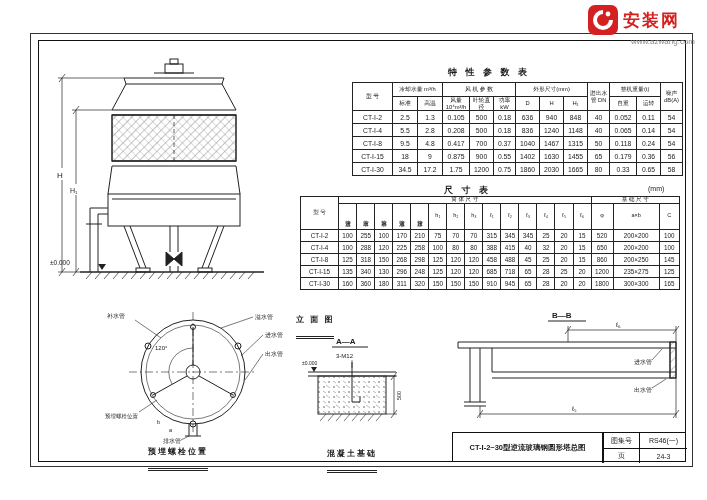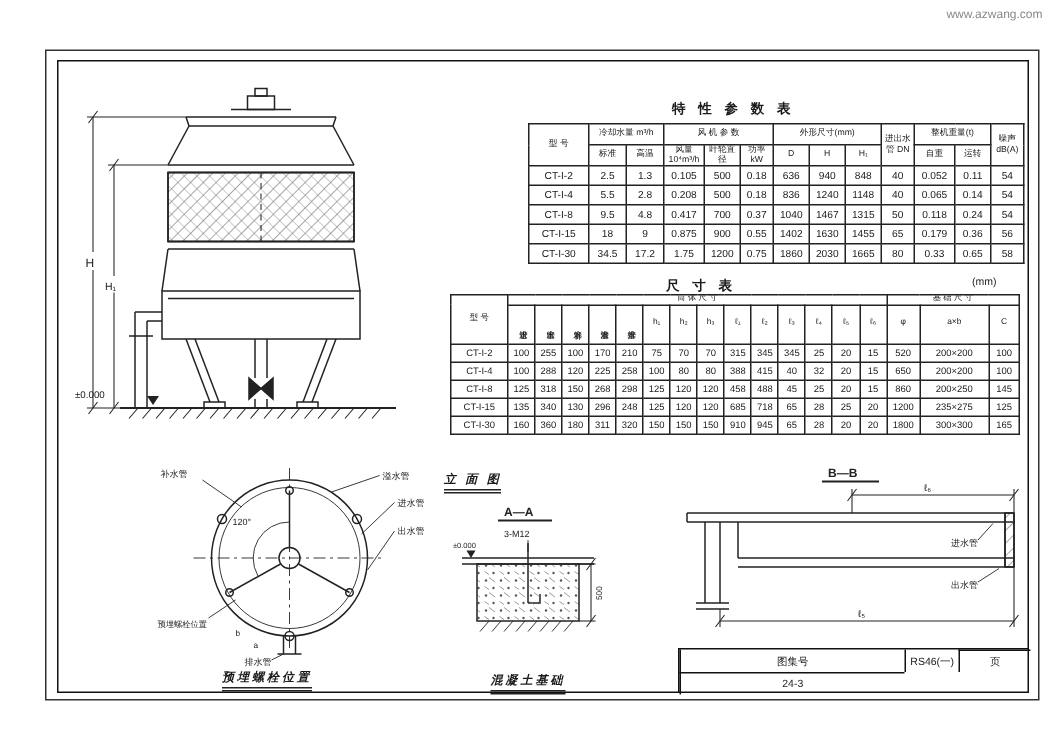--- a/index.html
+++ b/index.html
@@ -19,21 +19,21 @@
   .ptable{width:330px;}
   .ptable th{font-size:5.8px;font-weight:normal;line-height:1.08;white-space:normal;height:14px;padding:0 1px;}
   .ptable td{height:13px;white-space:nowrap;font-size:6.8px;}
   .dtable{width:380px;}
   .dtable th{font-size:5.6px;font-weight:normal;line-height:1.05;padding:0;white-space:normal;}
   .dtable thead tr:nth-child(2) th{height:26px;}
   .dtable th.vt{writing-mode:vertical-rl;text-orientation:upright;}
   .dtable td{height:12px;font-size:6.3px;white-space:nowrap;}
   .tbl-title{position:absolute;font-size:9px;font-weight:bold;letter-spacing:3px;}
   .tbl-unit{position:absolute;font-size:7px;color:#222;}
-  .caption{position:absolute;font-size:8px;font-weight:bold;letter-spacing:2px;border-bottom:3px double #222;padding-bottom:1px;font-style:italic;}
+  .caption{position:absolute;font-size:8px;font-weight:bold;letter-spacing:2px;border-bottom:3px double #222;padding-bottom:11px;}
   
   .tblock{position:absolute;left:452px;top:432px;width:234px;height:30px;display:grid;grid-template-columns:150px 36px 48px;grid-template-rows:15px 15px;border:1.5px solid #111;background:#fff;}
   .tb-title{grid-row:1/3;display:flex;align-items:center;justify-content:center;font-weight:bold;font-size:7.5px;border-right:1px solid #111;padding:0 1px;}
   .tb-cell{display:flex;align-items:center;justify-content:center;font-size:7px;border-left:1px solid #111;}
   .tb-cell.bt{border-top:1px solid #111;}
   svg{overflow:visible;}
   svg text{font-family:"Liberation Sans","DejaVu Sans",sans-serif;}
 </style>
 </head>
 <body>
@@ -52,20 +52,28 @@
       <line x1="4" y1="1" x2="8" y2="4" stroke="#777" stroke-width="0.5"></line>
       <line x1="1" y1="7" x2="4" y2="9" stroke="#777" stroke-width="0.5"></line>
     </pattern>
   </defs>
 </svg>
 
 <div class="frame-outer"></div>
 <div class="frame-inner"></div>
 
 <div class="logo">
+  <div class="logo-row">
+    <svg width="32" height="32" viewBox="0 0 32 32">
+      <rect x="1" y="1" width="30" height="30" rx="7" fill="#d42020"></rect>
+      <path d="M16 8 a8 8 0 1 0 8 8" stroke="#fff" stroke-width="4" fill="none"></path>
+      <circle cx="21" cy="10" r="2.4" fill="#fff"></circle>
+    </svg>
+    <span class="logo-brand">安装网</span>
+  </div>
   <div class="logo-url">www.azwang.com</div>
 </div>
 
 <svg class="abs" style="left:46px;top:58px" width="252" height="248" viewBox="0 0 252 248">
   <g stroke="#222" fill="none" stroke-width="1">
     <g>
       <rect x="119" y="6" width="18" height="9"></rect>
       <rect x="124" y="1" width="8" height="5"></rect>
       <line x1="108" y1="15" x2="148" y2="15"></line>
     </g>
@@ -529,17 +537,18 @@
         <td>20</td>
         <td>20</td>
         <td>1800</td>
         <td>300×300</td>
         <td>165</td>
       </tr>
     </tbody>
 </table>
 
 <div class="tblock">
+  <div class="tb-title">CT-I-2~30型逆流玻璃钢圆形塔总图</div>
   <div class="tb-cell">图集号</div>
   <div class="tb-cell">RS46(一)</div>
   <div class="tb-cell bt">页</div>
   <div class="tb-cell bt">24-3</div>
 </div>
 
 </body></html>

